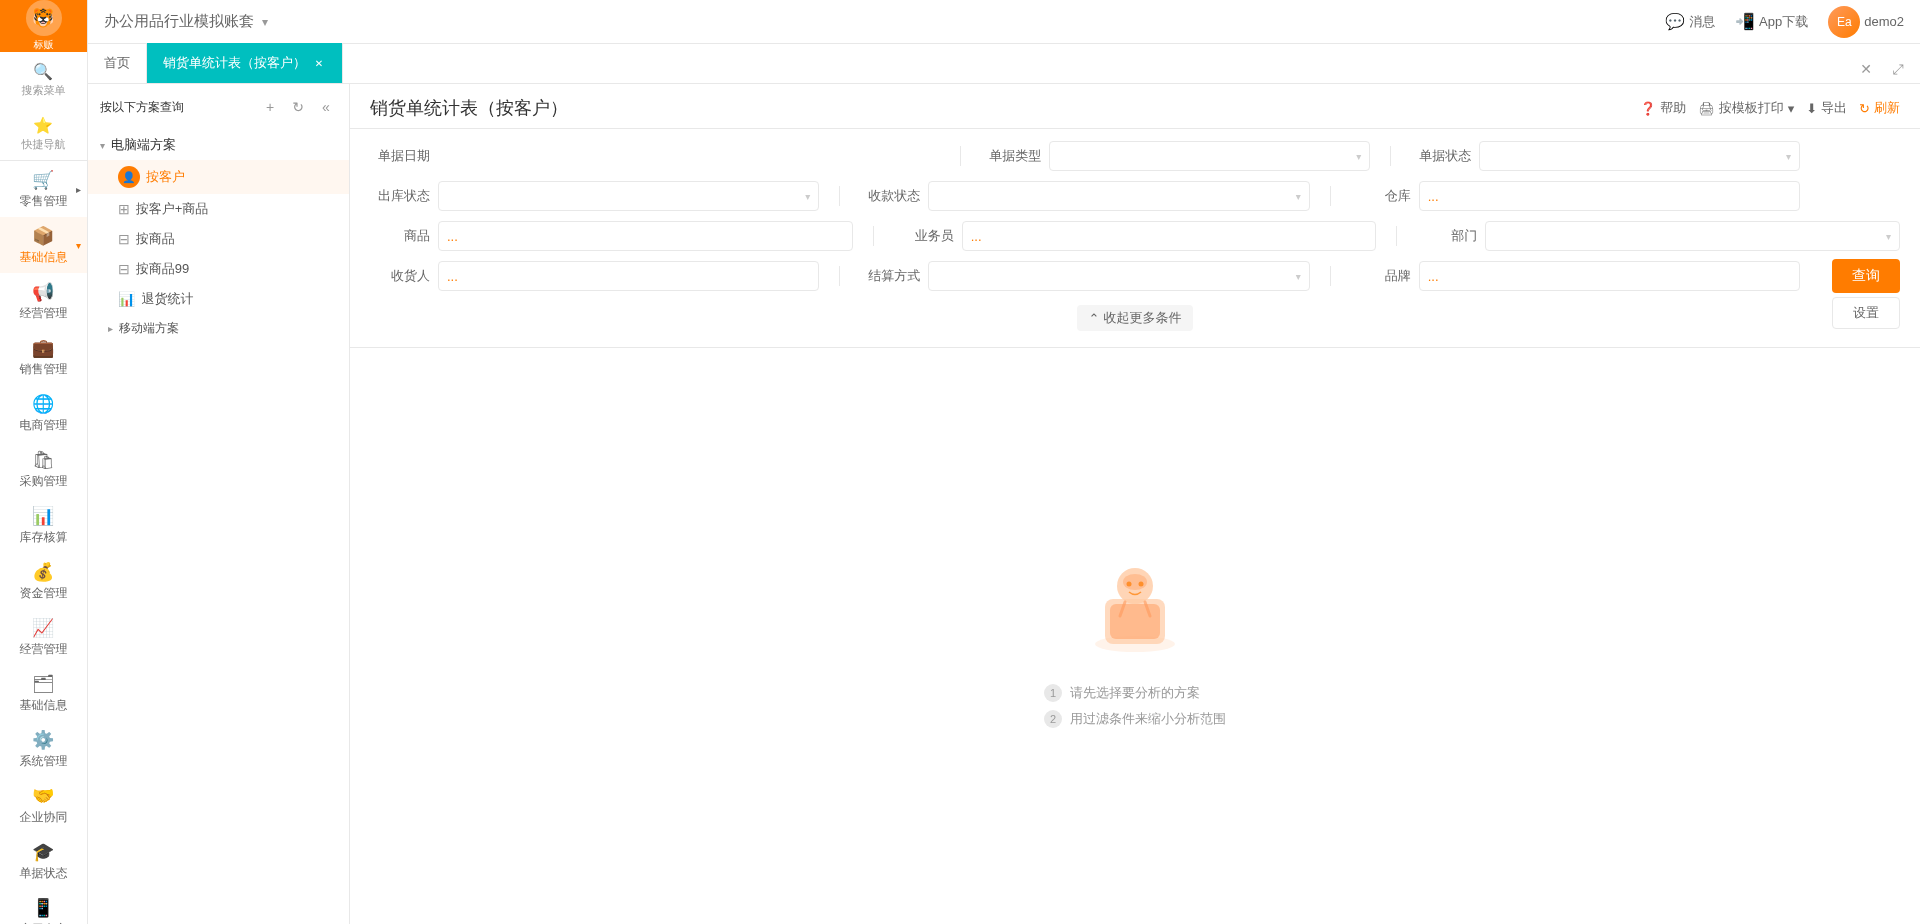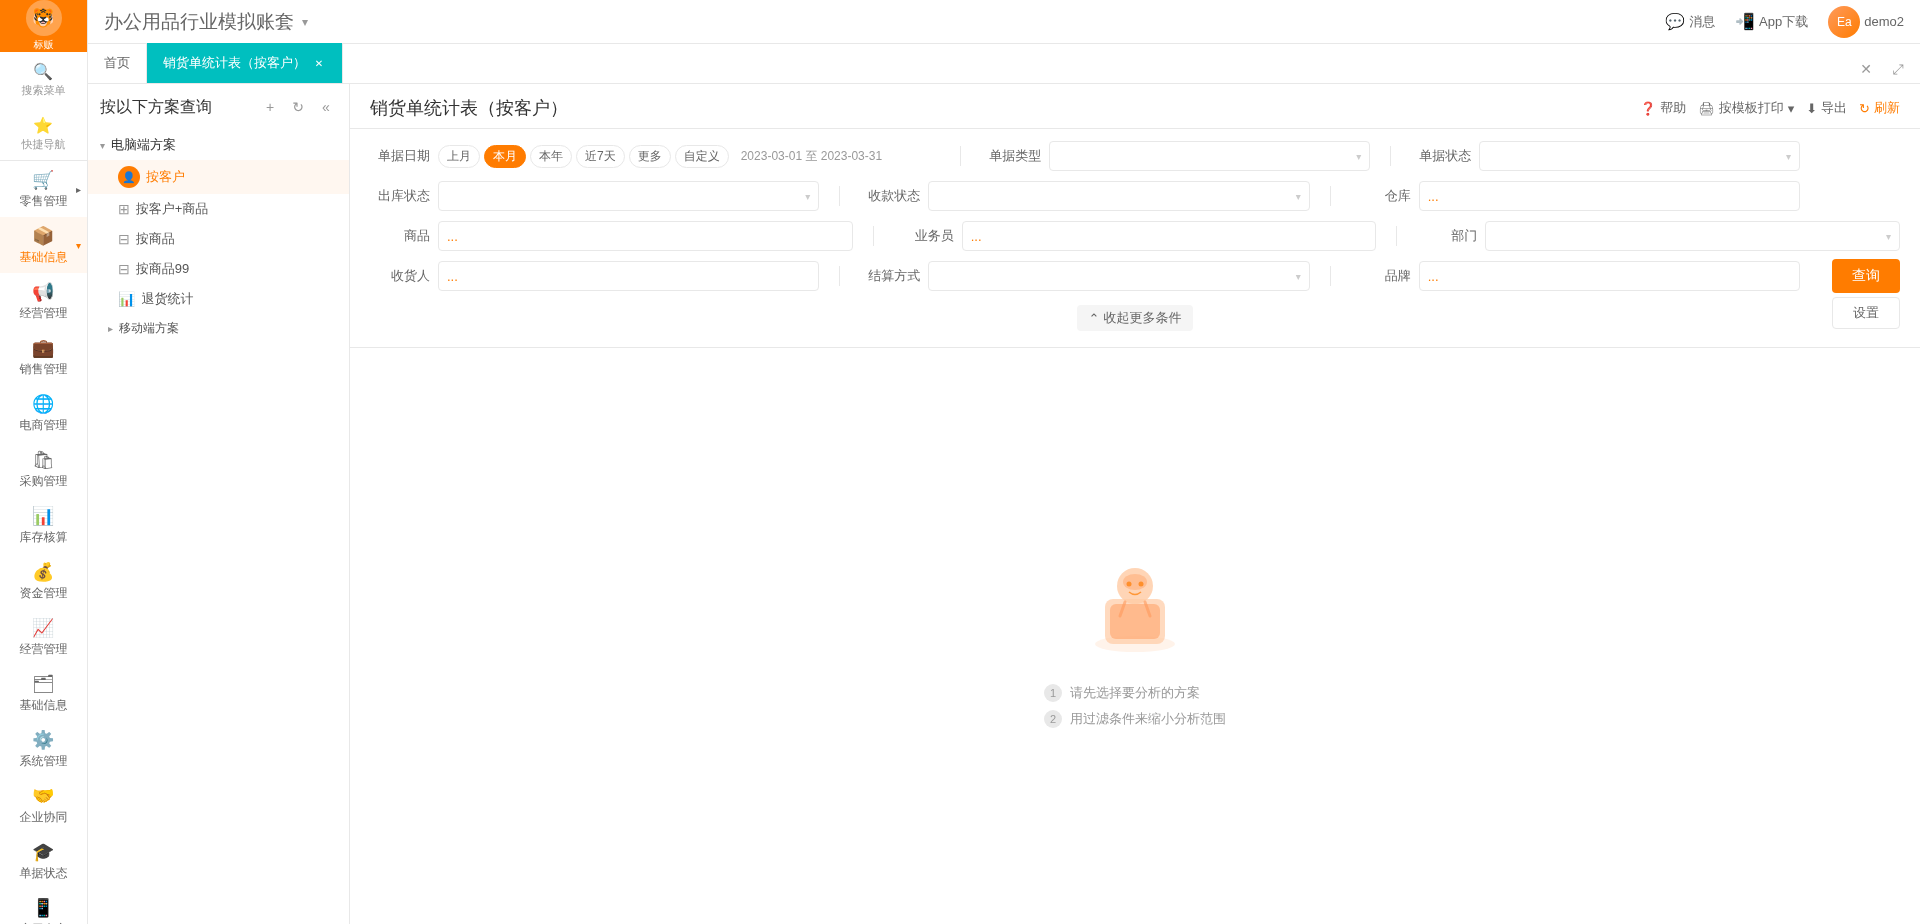--- a/index.html
+++ b/index.html
@@ -17,41 +17,41 @@
     .nav-item.active { background: #fff7f0; color: #ff7c00; }
     .nav-item .nav-icon { font-size: 18px; margin-bottom: 2px; }
     .nav-item .nav-arrow { position: absolute; right: 6px; top: 50%; transform: translateY(-50%); font-size: 10px; }
 
     
     .main-area { flex: 1; display: flex; flex-direction: column; height: 924px; overflow: hidden; }
 
     
     .top-header { height: 44px; background: #fff; display: flex; align-items: center; justify-content: space-between; padding: 0 16px; border-bottom: 1px solid #e8e8e8; flex-shrink: 0; }
     .header-left { display: flex; align-items: center; gap: 8px; }
-    .header-title { font-size: 19px; color: #666; }
+    .header-title { font-size: 15px; color: #666; }
     .header-dropdown { font-size: 12px; color: #999; cursor: pointer; }
     .header-right { display: flex; align-items: center; gap: 20px; }
     .header-action { display: flex; align-items: center; gap: 4px; color: #666; cursor: pointer; font-size: 13px; }
     .user-avatar { width: 32px; height: 32px; border-radius: 50%; background: linear-gradient(135deg, #ff9a5c, #ff7c00); display: flex; align-items: center; justify-content: center; color: #fff; font-size: 12px; cursor: pointer; }
 
     
     .tab-bar { height: 40px; background: #fff; display: flex; align-items: flex-end; padding: 0 0; border-bottom: 1px solid #e8e8e8; flex-shrink: 0; gap: 0; }
     .tab { height: 40px; padding: 0 16px; display: flex; align-items: center; gap: 6px; cursor: pointer; font-size: 13px; color: #666; border-right: 1px solid #e8e8e8; }
     .tab.active { background: #00bfbf; color: #fff; }
     .tab-close { width: 14px; height: 14px; display: flex; align-items: center; justify-content: center; border-radius: 50%; font-size: 10px; cursor: pointer; }
     .tab-actions { margin-left: auto; display: flex; align-items: center; gap: 4px; padding-right: 8px; }
     .tab-action-btn { width: 28px; height: 28px; display: flex; align-items: center; justify-content: center; cursor: pointer; color: #999; font-size: 14px; }
 
     
     .content-area { flex: 1; display: flex; overflow: hidden; }
 
     
     .left-panel { width: 262px; background: #fff; border-right: 1px solid #e8e8e8; display: flex; flex-direction: column; flex-shrink: 0; }
     .left-panel-header { padding: 12px 12px 8px; display: flex; align-items: center; justify-content: space-between; }
-    .left-panel-title { font-size: 16px; color: #333; font-weight: 500; }
+    .left-panel-title { font-size: 12px; color: #333; font-weight: 500; }
     .left-panel-actions { display: flex; gap: 6px; }
     .icon-btn { width: 22px; height: 22px; display: flex; align-items: center; justify-content: center; cursor: pointer; color: #999; font-size: 14px; border-radius: 3px; }
 
     .tree-section { padding: 4px 0; }
     .tree-group { }
     .tree-group-header { padding: 6px 12px; display: flex; align-items: center; gap: 6px; cursor: pointer; color: #333; font-size: 13px; }
     .tree-arrow { font-size: 10px; color: #999; }
     .tree-group-label { font-weight: 500; }
     .tree-item { padding: 6px 12px 6px 30px; display: flex; align-items: center; gap: 6px; cursor: pointer; color: #555; font-size: 13px; }
     .tree-item.active { background: #fff7f0; color: #ff7c00; }
@@ -307,31 +307,20 @@
           </div>
         </div>
       </div>
 
       <div class="filter-section">
         <div class="filter-area">
 
           <div class="filter-row">
             <div class="filter-item" style="flex:2.2;">
               <span class="filter-label">单据日期</span>
-              <div class="filter-control">
-                <div class="date-range-group">
-                  <button class="date-btn">上月</button>
-                  <button class="date-btn active">本月</button>
-                  <button class="date-btn">本年</button>
-                  <button class="date-btn">近7天</button>
-                  <button class="date-btn">更多</button>
-                  <button class="date-btn">自定义</button>
-                  <span class="date-text">2023-03-01 至 2023-03-31</span>
-                </div>
-              </div>
             </div>
             <div class="filter-divider"></div>
             <div class="filter-item" style="flex:1.5;">
               <span class="filter-label">单据类型</span>
               <div class="select-control">
                 <span></span>
                 <span class="select-arrow">▾</span>
               </div>
             </div>
             <div class="filter-divider"></div>

